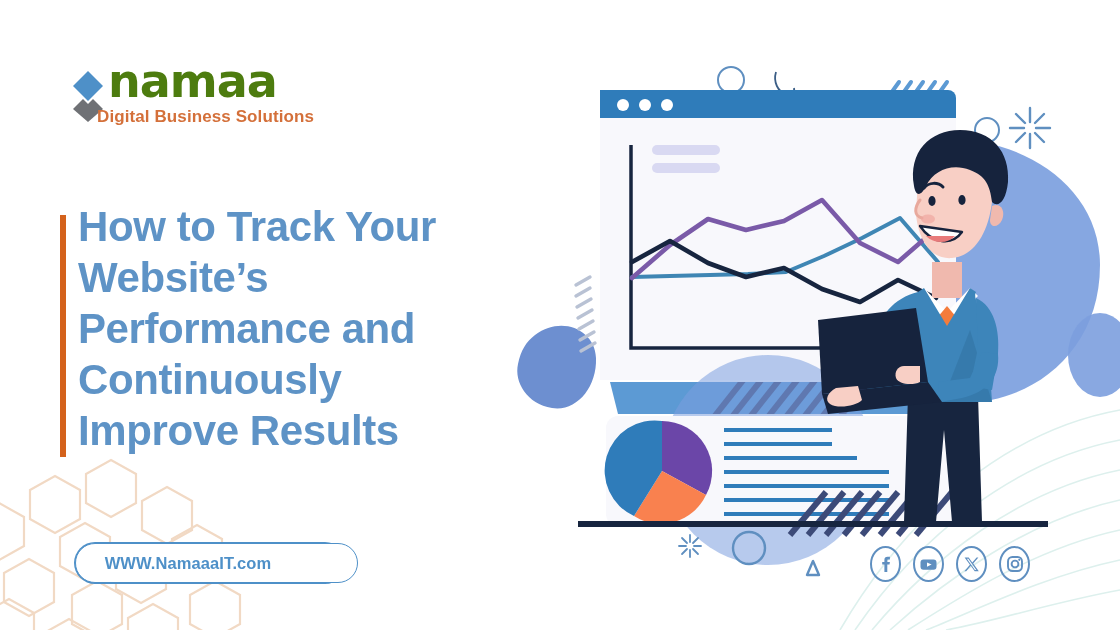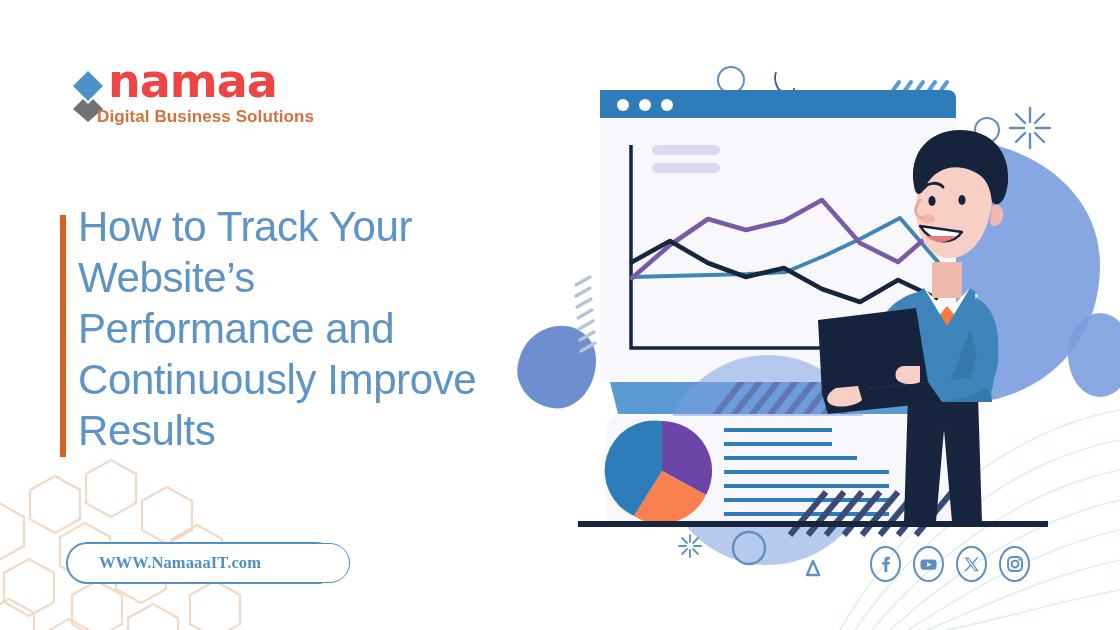--- a/index.html
+++ b/index.html
@@ -6,31 +6,31 @@
   body{
     width:1120px;height:630px;overflow:hidden;background:#ffffff;
     font-family:"Liberation Sans", sans-serif;
   }
   .canvas{position:relative;width:1120px;height:630px;background:#ffffff;overflow:hidden;}
 
   
   .logo{position:absolute;left:62px;top:62px;width:200px;height:72px;}
   .logo-mark{position:absolute;left:0;top:6px;width:52px;height:54px;}
   .logo-word{position:absolute;left:46px;top:-4px;font-size:46px;line-height:46px;
-    font-weight:700;color:#ef4444;letter-spacing:-1px;font-family:"DejaVu Sans",sans-serif;}
+    font-weight:700;color:#4d7c0f;letter-spacing:-1px;font-family:"DejaVu Sans",sans-serif;}
   .logo-tag{position:absolute;left:35px;top:45px;font-size:17px;font-weight:700;
     color:#d4703a;letter-spacing:.1px;white-space:nowrap;}
 
   .accent-bar{position:absolute;left:60px;top:215px;width:6px;height:242px;background:#d4621c;}
 
   .headline{position:absolute;left:78px;top:201px;width:420px;
-    font-size:42px;line-height:51px;font-weight:400;color:#5e93c6;
+    font-size:42px;line-height:51px;font-weight:700;color:#5e93c6;
     letter-spacing:-.4px;}
 
-  .urlpill{position:absolute;left:66px;top:542px;width:272px;height:44px;font-family:Liberation Serif, serif;}
+  .urlpill{position:absolute;left:74px;top:542px;width:272px;height:44px;}
   .urlpill-bg{position:absolute;left:0;top:0;width:272px;height:42px;border-radius:21px;
     background:#4e90c8;}
   .urlpill-inner{position:absolute;left:1px;top:1px;width:283px;height:40px;border-radius:20px;
     background:#ffffff;border:1.6px solid #4e90c8;box-sizing:border-box;}
   .urlpill-text{position:absolute;left:0;top:0;width:272px;height:42px;
     display:flex;align-items:center;justify-content:center;
     font-size:16.5px;font-weight:700;color:#4e90c8;letter-spacing:.1px;
     padding-right:44px;box-sizing:border-box;}
   .globe-wrap{position:absolute;left:288px;top:542px;width:50px;height:42px;
     display:flex;align-items:center;justify-content:center;}

